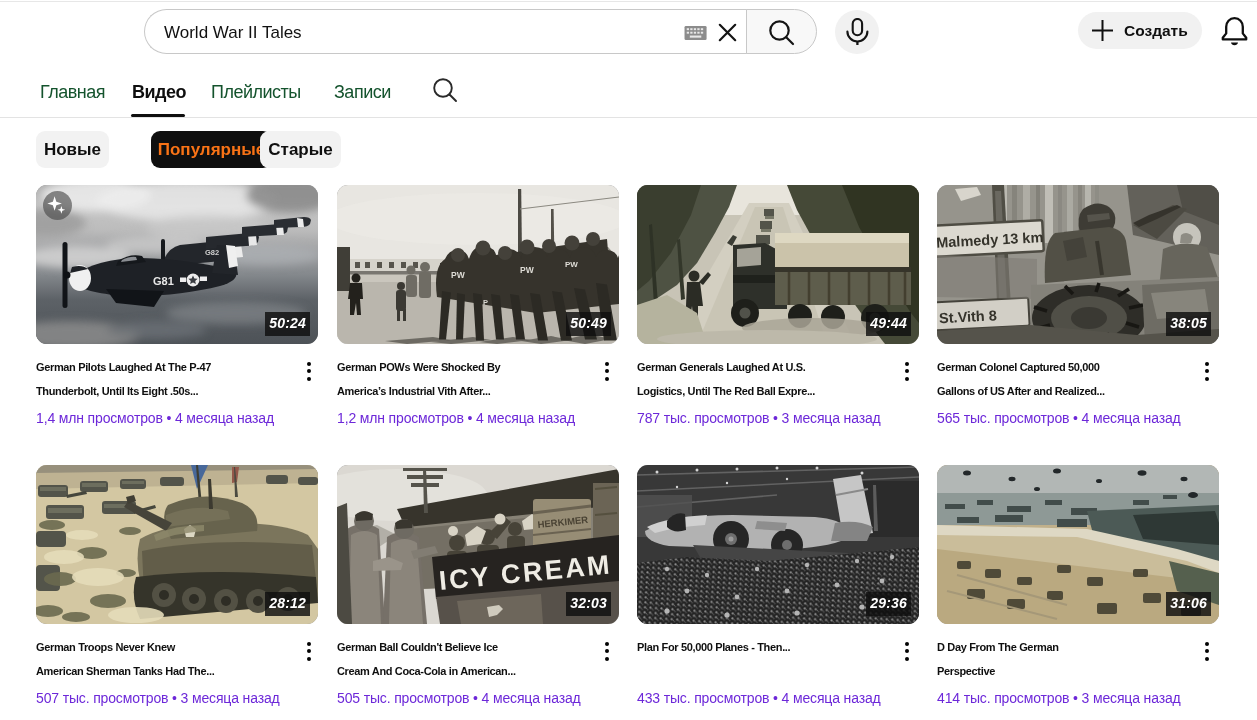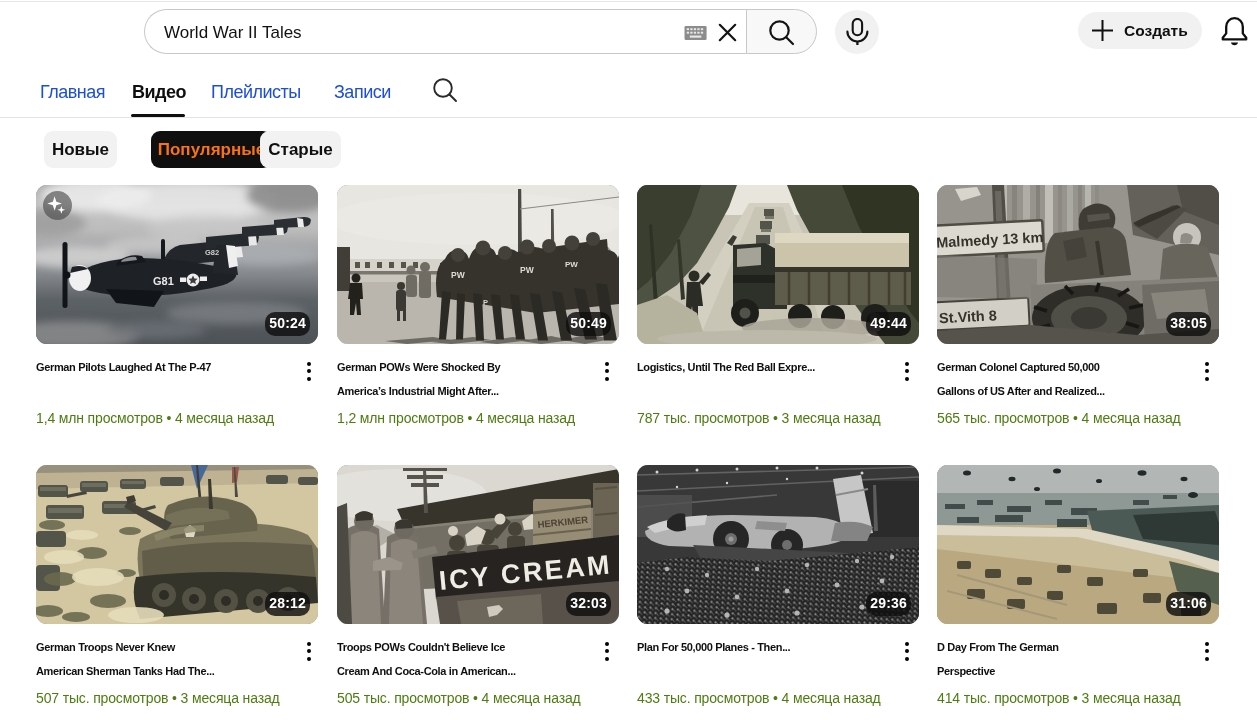--- a/index.html
+++ b/index.html
@@ -7,31 +7,31 @@
   .abs { position:absolute; }
   
   #searchbox { left:144px; top:9px; width:603px; height:45px; border:1px solid #c8c8c8; border-right:none; border-radius:23px 0 0 23px; background:#fff; }
   #searchtext { left:164px; top:22.5px; font-size:17px; color:#111; }
   #searchbtn { left:746px; top:9px; width:71px; height:45px; border:1px solid #c8c8c8; border-radius:0 23px 23px 0; background:#f8f8f8; }
   #micbtn { left:835px; top:10px; width:44px; height:44px; border-radius:50%; background:#f1f1f1; }
   #createbtn { left:1078px; top:12px; width:124px; height:37px; border-radius:19px; background:#f1f1f1; }
   #createtxt { left:1124px; top:22px; font-size:15.5px; font-weight:700; color:#0f0f0f; }
   
   #tabs { left:0; top:0; width:1257px; height:118px; border-bottom:1px solid #e3e3e3; }
-  .tab { position:absolute; top:81px; font-size:18px; letter-spacing:-0.5px; color:#1d4ed8; line-height:23px; }
+  .tab { position:absolute; top:81px; font-size:18px; letter-spacing:-0.5px; color:#14532d; line-height:23px; }
   .tab.active { color:#0f0f0f; font-weight:700; }
   #underline { left:131px; top:114px; width:54px; height:3px; background:#0f0f0f; border-radius:2px; }
   
   .chip { position:absolute; top:131px; height:37px; border-radius:9px; background:#f2f2f2; color:#0f0f0f; font-size:17px; font-weight:700; line-height:37px; text-align:center; }
   .chip.on { background:#0f0f0f; color:#f97316;margin-left:25px; }
   
   .thumb { position:absolute; width:282px; height:159px; border-radius:11px; overflow:hidden; background:#888; }
-  .dur { position:absolute; background:rgba(15,15,15,.82); color:#fff; font-size:14px; font-weight:700; letter-spacing:.2px; line-height:17px; padding:3px 4px 4px; border-radius:10px; }
+  .dur { position:absolute; background:rgba(15,15,15,.82); color:#fff; font-size:14px; font-weight:700; letter-spacing:.2px; line-height:17px; padding:3px 4px 4px; border-radius:0;font-style:italic; }
   .title { position:absolute; width:262px; font-size:11px; font-weight:700; color:#0f0f0f; line-height:23.5px; letter-spacing:-0.35px; } .title div { white-space:nowrap; }
-  .meta { position:absolute; font-size:14px; letter-spacing:-0.15px; color:#4d7c0f; }
+  .meta { position:absolute; font-size:14px; letter-spacing:-0.15px; color:#6d28d9; }
   .kebab { position:absolute; width:4px; }
   .kebab i { display:block; width:4px; height:4px; border-radius:50%; background:#030303; margin-bottom:3.6px; }
 </style>
 </head>
 <body>
 <div id="tabs" class="abs"></div>
 <div class="abs" style="left:0;top:1px;width:1257px;height:1px;background:#e7e7e7"></div>
 
 <div id="searchbox" class="abs"></div>
 <div id="searchbtn" class="abs"></div>
@@ -78,46 +78,48 @@
 <div class="tab" style="left:40px">Главная</div>
 <div class="tab active" style="left:132px">Видео</div>
 <div class="tab" style="left:211px">Плейлисты</div>
 <div class="tab" style="left:334px">Записи</div>
 <div id="underline" class="abs"></div>
 <svg class="abs" style="left:432px;top:77px" width="26" height="26" viewBox="0 0 26 26">
   <circle cx="11" cy="11" r="8.8" fill="none" stroke="#2a2a2a" stroke-width="1.9"></circle>
   <path d="M17.5 17.5 L24 24" stroke="#2a2a2a" stroke-width="1.9" stroke-linecap="round"></path>
 </svg>
 
-<div class="chip" style="left:44px;width:73px">Новые</div>
+<div class="chip" style="left:36px;width:73px">Новые</div>
 <div class="chip on" style="left:126px;width:121px">Популярные</div>
 <div class="chip" style="left:260px;width:81px">Старые</div>
 
 <div class="title" style="left:36px;top:356px">
     <div>German Pilots Laughed At The P-47</div>
+    <div>Thunderbolt, Until Its Eight .50s...</div>
   </div>
 <div class="meta" style="left:36px;top:410px">1,4 млн просмотров • 4 месяца назад</div>
 <div class="kebab" style="left:307px;top:361.5px">
     <i></i>
     <i></i>
     <i></i>
   </div>
 
 <div class="title" style="left:337px;top:356px">
     <div>German POWs Were Shocked By</div>
-    <div>America’s Industrial Might After...</div>
+    <div>America’s Industrial Vith After...</div>
   </div>
 <div class="meta" style="left:337px;top:410px">1,2 млн просмотров • 4 месяца назад</div>
 <div class="kebab" style="left:605px;top:361.5px">
     <i></i>
     <i></i>
     <i></i>
   </div>
 
 <div class="title" style="left:637px;top:356px">
+    <div>German Generals Laughed At U.S.</div>
     <div>Logistics, Until The Red Ball Expre...</div>
   </div>
 <div class="meta" style="left:637px;top:410px">787 тыс. просмотров • 3 месяца назад</div>
 <div class="kebab" style="left:905px;top:361.5px">
     <i></i>
     <i></i>
     <i></i>
   </div>
 
 <div class="title" style="left:937px;top:356px">
@@ -136,21 +138,21 @@
     <div>American Sherman Tanks Had The...</div>
   </div>
 <div class="meta" style="left:36px;top:690px">507 тыс. просмотров • 3 месяца назад</div>
 <div class="kebab" style="left:307px;top:641.5px">
     <i></i>
     <i></i>
     <i></i>
   </div>
 
 <div class="title" style="left:337px;top:636px">
-    <div>Troops POWs Couldn't Believe Ice</div>
+    <div>German Ball Couldn't Believe Ice</div>
     <div>Cream And Coca-Cola in American...</div>
   </div>
 <div class="meta" style="left:337px;top:690px">505 тыс. просмотров • 4 месяца назад</div>
 <div class="kebab" style="left:605px;top:641.5px">
     <i></i>
     <i></i>
     <i></i>
   </div>
 
 <div class="title" style="left:637px;top:636px">

